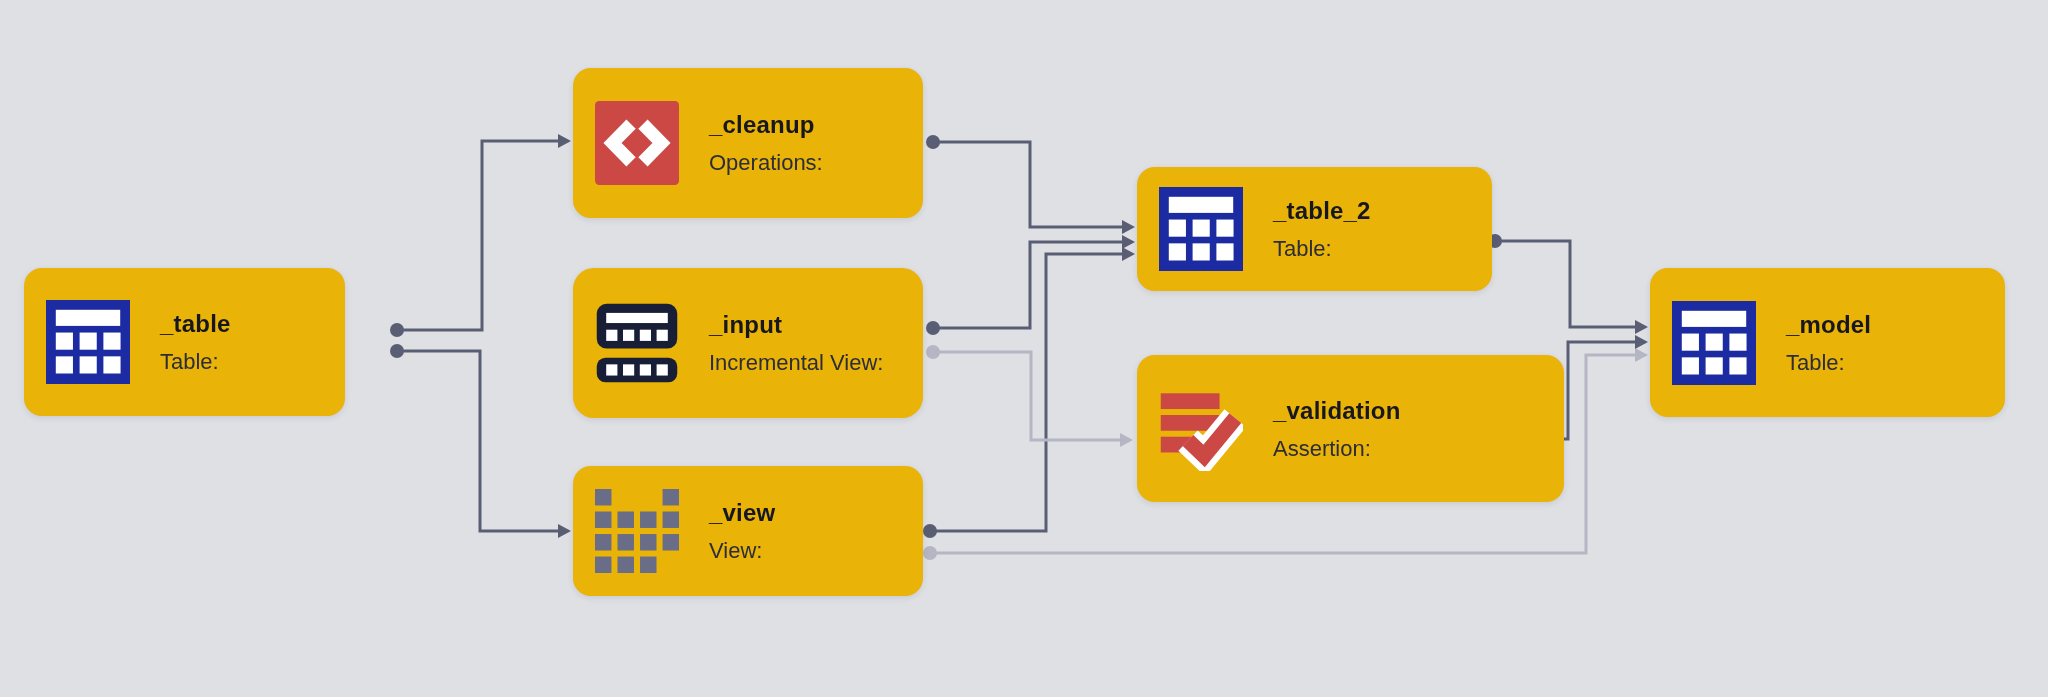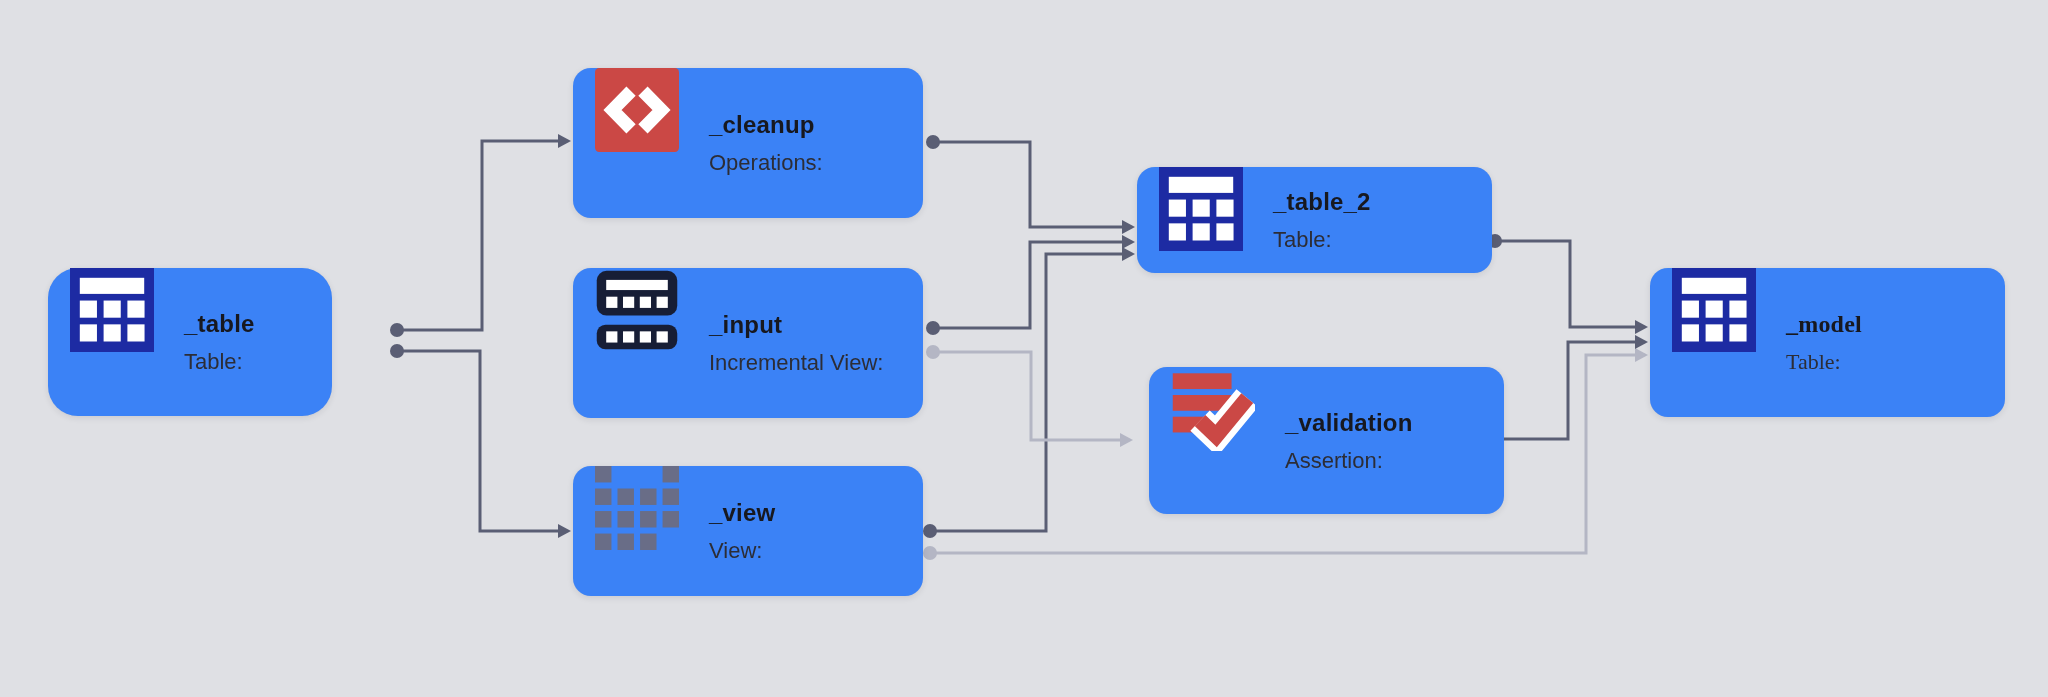--- a/index.html
+++ b/index.html
@@ -1,21 +1,21 @@
 <!DOCTYPE html>
 <html><head>
 <meta charset="utf-8">
 <style>
   html,body{margin:0;padding:0;font-family:"Liberation Sans",sans-serif;}
   .canvas{position:relative;overflow:hidden;}
   .edges{position:absolute;left:0;top:0;}
   .node{
-    position:absolute;background:#3b82f6;border-radius:18px;
+    position:absolute;background:#eab308;border-radius:18px;
     box-shadow:0 2px 6px rgba(30,32,50,0.10), 0 0 1px rgba(30,32,50,0.06);
-    display:flex;padding-left:22px;box-sizing:border-box;
+    display:flex;align-items:center;padding-left:22px;box-sizing:border-box;
     cursor:pointer;
   }
   .icon{width:84px;height:84px;flex:0 0 auto;display:block;}
   .icon svg{width:100%;height:100%;display:block;}
   .text{position:absolute;left:136px;top:50%;transform:translateY(-50%);
     display:flex;flex-direction:column;gap:11px;}
   .title{font-size:24px;font-weight:bold;color:#17181f;letter-spacing:.2px;white-space:nowrap;}
   .subtitle{font-size:22px;color:#2c2d36;white-space:nowrap;}
 </style>
 </head>
@@ -62,21 +62,21 @@
         <polyline points="1495,241 1570,241 1570,327 1635,327" fill="none" stroke="#5a5e74" stroke-width="3"></polyline>
         <circle cx="1495" cy="241" r="7" fill="#5a5e74"></circle>
         <path d="M1648 327 L1635 320 L1635 334 Z" fill="#5a5e74"></path>
       </g>
       <g>
         <polyline points="1495,439 1568,439 1568,342 1635,342" fill="none" stroke="#5a5e74" stroke-width="3"></polyline>
         <circle cx="1495" cy="439" r="7" fill="#5a5e74"></circle>
         <path d="M1648 342 L1635 335 L1635 349 Z" fill="#5a5e74"></path>
       </g>
     </svg>
-<div class="node" style="left: 48px; top: 268px; width: 284px; height: 148px; border-radius: 30px;">
+<div class="node" style="left: 24px; top: 268px; width: 321px; height: 148px;">
       <span class="icon">
         <svg viewBox="0 0 24 24">
           <rect width="24" height="24" fill="#1d2ba3"></rect>
           <rect x="2.8" y="2.8" width="18.4" height="4.6" fill="#ffffff"></rect>
           <rect x="2.8" y="9.3" width="4.9" height="4.9" fill="#ffffff"></rect>
           <rect x="9.6" y="9.3" width="4.9" height="4.9" fill="#ffffff"></rect>
           <rect x="16.4" y="9.3" width="4.9" height="4.9" fill="#ffffff"></rect>
           <rect x="2.8" y="16.1" width="4.9" height="4.9" fill="#ffffff"></rect>
           <rect x="9.6" y="16.1" width="4.9" height="4.9" fill="#ffffff"></rect>
           <rect x="16.4" y="16.1" width="4.9" height="4.9" fill="#ffffff"></rect>
@@ -93,21 +93,21 @@
           <rect width="24" height="24" rx="1.2" fill="#cb4845"></rect>
           <path d="M10.3 6.6 L5 12 L10.3 17.4" fill="none" stroke="#ffffff" stroke-width="3.7" stroke-linejoin="miter" stroke-linecap="butt"></path>
           <path d="M13.7 6.6 L19 12 L13.7 17.4" fill="none" stroke="#ffffff" stroke-width="3.7" stroke-linejoin="miter" stroke-linecap="butt"></path>
         </svg>
       </span>
       <div class="text">
         <div class="title">_cleanup</div>
         <div class="subtitle">Operations:</div>
       </div>
     </div>
-    <div class="node" style="left: 573px; top: 268px; width: 350px; height: 150px;">
+    <div class="node" style="left: 573px; top: 268px; width: 350px; height: 150px; border-radius: 21px;">
       <span class="icon">
         <svg viewBox="0 0 24 24">
           <rect x="0.5" y="0.8" width="23" height="12.8" rx="2.8" fill="#171e36"></rect>
           <rect x="3.2" y="3.4" width="17.6" height="2.9" fill="#ffffff"></rect>
           <rect x="3.2" y="8.2" width="3.2" height="3.2" fill="#ffffff"></rect>
           <rect x="8" y="8.2" width="3.2" height="3.2" fill="#ffffff"></rect>
           <rect x="12.8" y="8.2" width="3.2" height="3.2" fill="#ffffff"></rect>
           <rect x="17.6" y="8.2" width="3.2" height="3.2" fill="#ffffff"></rect>
           <rect x="0.5" y="16.2" width="23" height="7" rx="2.5" fill="#171e36"></rect>
           <rect x="3.2" y="18.1" width="3.2" height="3.2" fill="#ffffff"></rect>
@@ -137,54 +137,54 @@
           <rect x="0" y="19.3" width="4.7" height="4.7" fill="#696d87"></rect>
           <rect x="6.43" y="19.3" width="4.7" height="4.7" fill="#696d87"></rect>
           <rect x="12.87" y="19.3" width="4.7" height="4.7" fill="#696d87"></rect>
         </svg>
       </span>
       <div class="text">
         <div class="title">_view</div>
         <div class="subtitle">View:</div>
       </div>
     </div>
-    <div class="node" style="left: 1137px; top: 167px; width: 355px; height: 106px;">
+    <div class="node" style="left: 1137px; top: 167px; width: 355px; height: 124px;">
       <span class="icon">
         <svg viewBox="0 0 24 24">
           <rect width="24" height="24" fill="#1d2ba3"></rect>
           <rect x="2.8" y="2.8" width="18.4" height="4.6" fill="#ffffff"></rect>
           <rect x="2.8" y="9.3" width="4.9" height="4.9" fill="#ffffff"></rect>
           <rect x="9.6" y="9.3" width="4.9" height="4.9" fill="#ffffff"></rect>
           <rect x="16.4" y="9.3" width="4.9" height="4.9" fill="#ffffff"></rect>
           <rect x="2.8" y="16.1" width="4.9" height="4.9" fill="#ffffff"></rect>
           <rect x="9.6" y="16.1" width="4.9" height="4.9" fill="#ffffff"></rect>
           <rect x="16.4" y="16.1" width="4.9" height="4.9" fill="#ffffff"></rect>
         </svg>
       </span>
       <div class="text">
         <div class="title">_table_2</div>
         <div class="subtitle">Table:</div>
       </div>
     </div>
-    <div class="node" style="left: 1137px; top: 367px; width: 355px; height: 147px; margin-left: 12px;">
+    <div class="node" style="left: 1137px; top: 355px; width: 427px; height: 147px;">
       <span class="icon">
         <svg viewBox="0 0 24 24">
           <rect x="0.5" y="1.8" width="16.8" height="4.5" fill="#cb4845"></rect>
           <rect x="0.5" y="8" width="16.8" height="4.5" fill="#cb4845"></rect>
           <rect x="0.5" y="14.2" width="16.8" height="4.5" fill="#cb4845"></rect>
           <path d="M8.3 15.3 L12.9 19.7 L21.8 8.9" fill="none" stroke="#ffffff" stroke-width="8" stroke-linecap="butt"></path>
           <path d="M8.3 15.3 L12.9 19.7 L21.8 8.9" fill="none" stroke="#cb4845" stroke-width="4.4" stroke-linecap="butt" stroke-linejoin="miter"></path>
         </svg>
       </span>
       <div class="text">
         <div class="title">_validation</div>
         <div class="subtitle">Assertion:</div>
       </div>
     </div>
-    <div class="node" style="left: 1650px; top: 268px; width: 355px; height: 149px; font-family: Liberation Serif, serif;">
+    <div class="node" style="left: 1650px; top: 268px; width: 355px; height: 149px;">
       <span class="icon">
         <svg viewBox="0 0 24 24">
           <rect width="24" height="24" fill="#1d2ba3"></rect>
           <rect x="2.8" y="2.8" width="18.4" height="4.6" fill="#ffffff"></rect>
           <rect x="2.8" y="9.3" width="4.9" height="4.9" fill="#ffffff"></rect>
           <rect x="9.6" y="9.3" width="4.9" height="4.9" fill="#ffffff"></rect>
           <rect x="16.4" y="9.3" width="4.9" height="4.9" fill="#ffffff"></rect>
           <rect x="2.8" y="16.1" width="4.9" height="4.9" fill="#ffffff"></rect>
           <rect x="9.6" y="16.1" width="4.9" height="4.9" fill="#ffffff"></rect>
           <rect x="16.4" y="16.1" width="4.9" height="4.9" fill="#ffffff"></rect>

